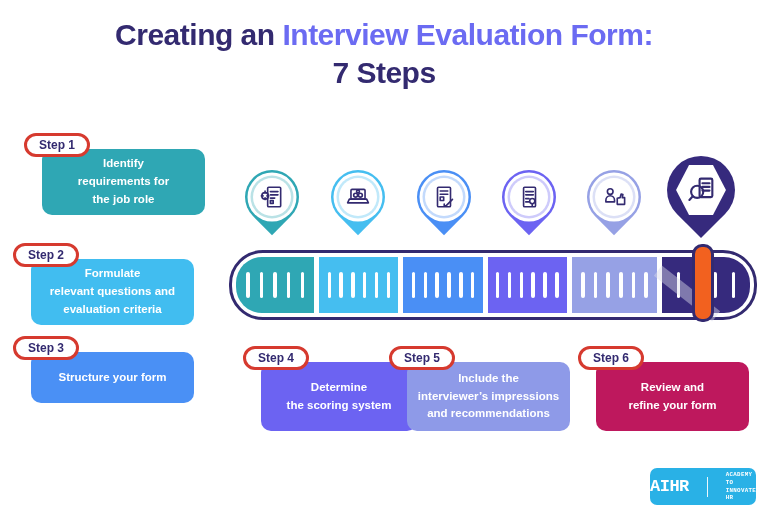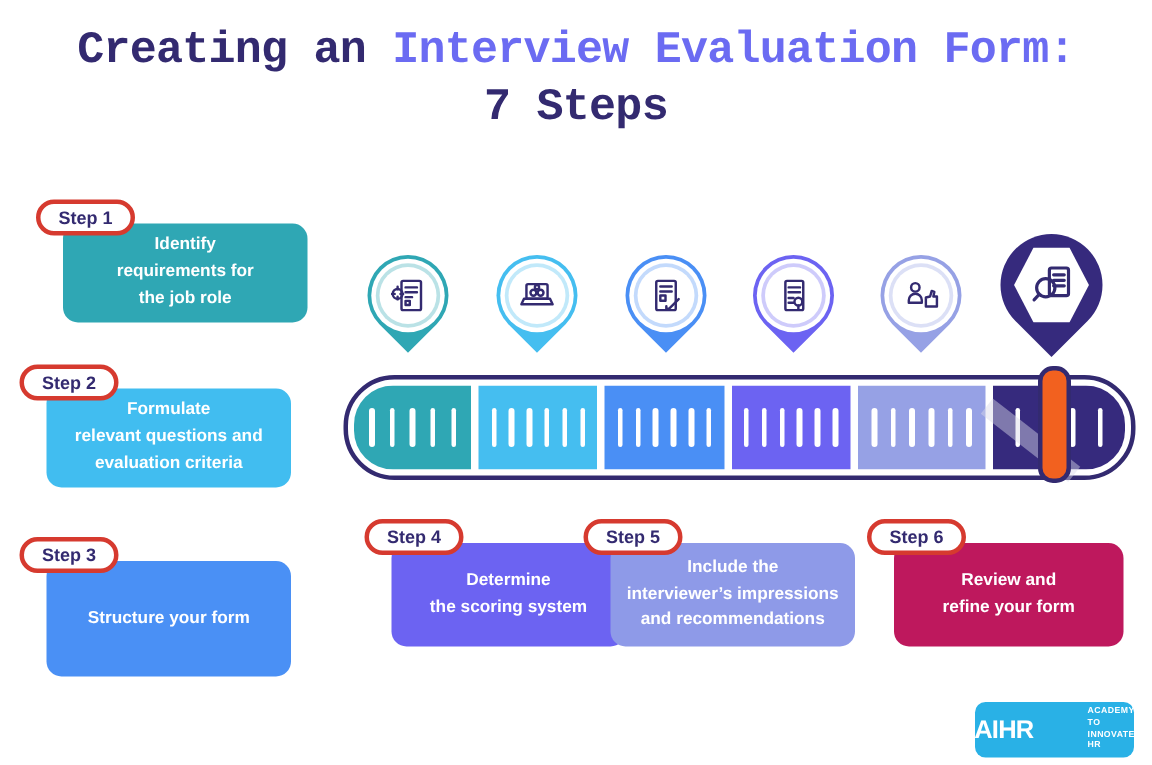--- a/index.html
+++ b/index.html
@@ -1,32 +1,32 @@
 <!DOCTYPE html>
 <html style="--title-dark: #332a70; --title-accent: #6b6bf2; --accent-red: #d63a2f; --handle-orange: #f2611f; --logo-bg: #29b1e6;"><head>
 <meta charset="utf-8">
 <style>
   html,body{margin:0;padding:0;}
   body{font-family:"Liberation Sans",sans-serif;background:#fff;}
   .canvas{position:relative;width:768px;height:510px;background:#fff;overflow:hidden;}
 
   
   .title{position:absolute;top:16px;left:0;width:768px;text-align:center;
-         font-weight:bold;font-size:30px;letter-spacing:-0.5px;line-height:1.25;color:var(--title-dark);font-family:Liberation Mono, monospace;}
+         font-weight:bold;font-size:30px;letter-spacing:-0.5px;line-height:1.25;color:var(--title-dark);}
   .title .hl{color:var(--title-accent);}
 
   
   .step-card{position:absolute;}
   .step-box{width:100%;height:100%;border-radius:10px;display:flex;align-items:center;justify-content:center;
             color:#fff;font-weight:bold;font-size:11.5px;line-height:1.55;text-align:center;white-space:pre-line;}
   .step-badge{position:absolute;top:-16px;left:-18px;background:#fff;border:3px solid var(--accent-red);
               border-radius:14px;padding:2px 12px;font-weight:bold;font-size:12px;color:var(--title-dark);z-index:3;}
   .s1{left:31px;top:149px;width:163px;height:66px;margin-left:11px;}
   .s2{left:31px;top:259px;width:163px;height:66px;}
-  .s3{left:31px;top:374px;width:163px;height:77px;}
+  .s3{left:31px;top:352px;width:163px;height:51px;}
   .s4{left:221px;top:362px;width:156px;height:69px;margin-left:40px;}
   .s5{left:407px;top:362px;width:163px;height:69px;}
   .s6{left:596px;top:362px;width:153px;height:69px;}
 
   
   .pin-wrap{position:absolute;}
   .pin{width:100%;height:100%;border-radius:50% 50% 50% 0;transform:rotate(-45deg);
        display:flex;align-items:center;justify-content:center;}
   .pin-inner{background:#fff;border-radius:50%;display:flex;align-items:center;justify-content:center;
              transform:rotate(45deg);}
@@ -39,21 +39,21 @@
   .track{height:100%;width:100%;border-radius:26px;overflow:hidden;display:flex;gap:5px;background:#fff;}
   .seg{height:100%;display:flex;align-items:center;justify-content:space-evenly;}
   .tick{width:3.5px;height:26px;border-radius:2px;background:#fff;}
   .handle-shadow{position:absolute;left:418px;top:34px;width:74px;height:13px;background:#d9d9e8;
                  opacity:0.45;transform:rotate(38deg);z-index:4;}
   .handle{position:absolute;left:460px;top:-9px;width:16px;height:72px;background:var(--handle-orange);
           border:3px solid var(--title-dark);border-radius:10px;z-index:5;}
 
   
   .logo{position:absolute;left:650px;top:468px;width:106px;height:37px;background:var(--logo-bg);
-        border-radius:7px;display:flex;align-items:center;justify-content:center;gap:18px;}
+        border-radius:7px;display:flex;align-items:center;justify-content:center;gap:18px;font-family:Liberation Mono, monospace;}
   .logo-brand{color:#fff;font-weight:bold;font-size:17px;letter-spacing:-0.5px;}
   .logo-divider{width:2px;height:20px;background:#fff;opacity:0.9;}
   .logo-tag{color:#fff;font-weight:bold;font-size:5.8px;line-height:1.3;letter-spacing:0.3px;}
 </style>
 </head>
 <body>
 
 <div class="canvas">
 
   <div class="title">

